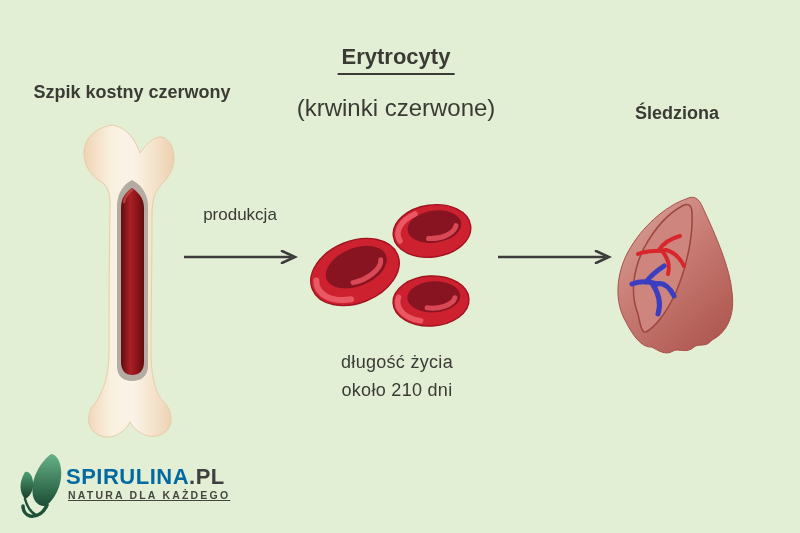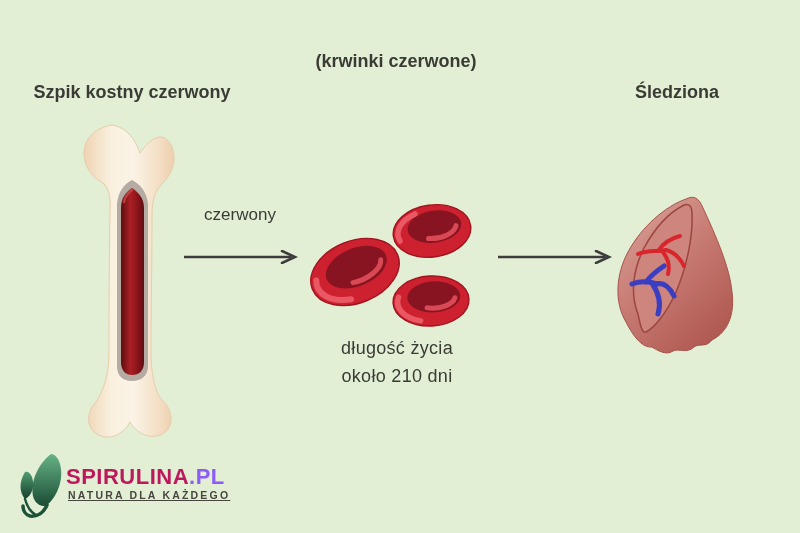--- a/index.html
+++ b/index.html
@@ -14,60 +14,61 @@
   .abs{position:absolute;}
   .centered{transform:translateX(-50%);white-space:nowrap;}
 
   .title-wrap{left:396px;top:44px;text-align:center;}
   .title-main{
     display:inline-block;
     font-size:22px;font-weight:bold;
     padding:0 4px 3px 4px;
     border-bottom:2px solid #3b3b35;
   }
-  .title-sub{font-size:18px;font-weight:bold;margin-top:7px;}
+  .title-sub{font-size:24px;font-weight:normal;margin-top:19px;}
 
   .col-heading{font-size:18px;font-weight:bold;top:82px;}
   .h-left{left:132px;}
-  .h-right{left:677px;}
+  .h-right{left:677px;margin-top:21px;}
 
   .flow-label{font-size:17px;top:205px;}
   .lab-prod{left:240px;}
   .lab-elim{left:551px;}
 
   .arrow{top:250px;}
   .arrow-left{left:183px;}
   .arrow-right{left:497px;}
 
-  .lifespan{left:397px;top:334px;text-align:center;font-size:18px;line-height:28px;letter-spacing:0.3px;}
+  .lifespan{left:397px;top:348px;text-align:center;font-size:18px;line-height:28px;letter-spacing:0.3px;}
 
   .bone-box{left:78px;top:122px;}
   .cells-box{left:298px;top:196px;}
   .spleen-box{left:608px;top:192px;}
 
   .logo{left:18px;top:444px;width:240px;height:80px;}
   .leaf-box{position:absolute;left:0;top:0;}
   .brand-line{position:absolute;left:48px;top:20px;font-size:22px;font-weight:bold;letter-spacing:0.5px;}
-  .brand-green{color:#be185d;}
-  .brand-dark{color:#8b5cf6;margin-top:16px;}
+  .brand-green{color:#0369a1;}
+  .brand-dark{color:#404040;margin-top:16px;}
   .brand-tagline{position:absolute;left:50px;top:45px;font-size:10.5px;font-weight:bold;letter-spacing:2.2px;color:#46463f;text-decoration:underline;}
 </style>
 </head>
 <body>
 
 <div id="canvas">
 
   <div class="abs centered title-wrap">
+    <div class="title-main">Erytrocyty</div>
     <div class="title-sub">(krwinki czerwone)</div>
   </div>
 
   <div class="abs centered col-heading h-left">Szpik kostny czerwony</div>
   <div class="abs centered col-heading h-right">Śledziona</div>
 
-  <div class="abs centered flow-label lab-prod">czerwony</div>
+  <div class="abs centered flow-label lab-prod">produkcja</div>
 
   <svg class="abs arrow arrow-left" width="115" height="14" viewBox="0 0 115 14">
     <line x1="1" y1="7" x2="108" y2="7" stroke="#3c3c3c" stroke-width="2.6"></line>
     <path d="M99,1 L112,7 L99,13" fill="none" stroke="#3c3c3c" stroke-width="2.6" stroke-linecap="round"></path>
   </svg>
   <svg class="abs arrow arrow-right" width="115" height="14" viewBox="0 0 115 14">
     <line x1="1" y1="7" x2="108" y2="7" stroke="#3c3c3c" stroke-width="2.6"></line>
     <path d="M99,1 L112,7 L99,13" fill="none" stroke="#3c3c3c" stroke-width="2.6" stroke-linecap="round"></path>
   </svg>
 

